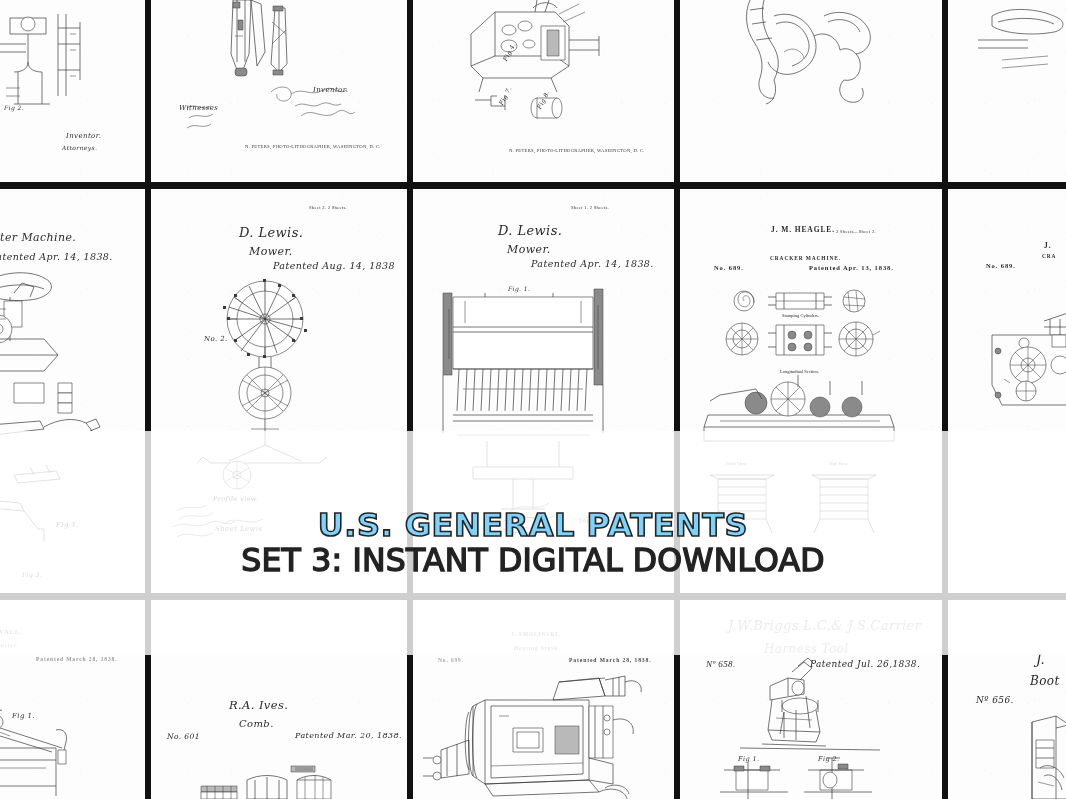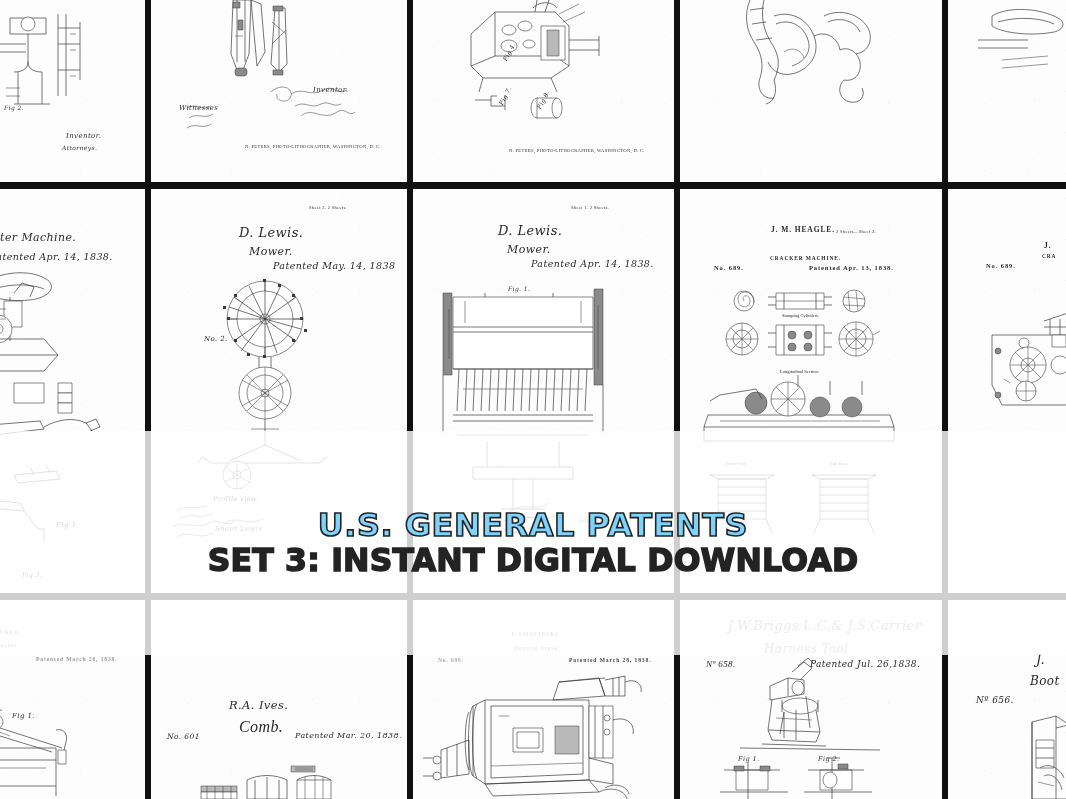--- a/index.html
+++ b/index.html
@@ -67,21 +67,21 @@
     -webkit-text-stroke:1.6px #232323;
   }
   .t2 {
     font-family:"DejaVu Sans", sans-serif;
     font-weight:700; font-size:31.5px; letter-spacing:.2px;
     color:#232323; line-height:1.06;
     -webkit-text-stroke:1.5px #232323;
   }
   .t3 {
     font-family:"DejaVu Sans", sans-serif;
-    font-weight:700; font-size:31.5px; letter-spacing:.2px;
+    font-weight:400; font-size:31.5px; letter-spacing:.2px;
     color:#232323; line-height:1.06;
     -webkit-text-stroke:1.5px #232323;
   }
 </style>
 </head>
 <body>
 
 <div id="stage">
 
   <div class="grid">
@@ -220,21 +220,21 @@
       <span class="hd script" style="left:56px;top:332px;font-size:7px;">Fig 1.</span>
       <span class="hd script" style="left:22px;top:382px;font-size:6px;">Fig 3.</span>
 
     </div>
 
     <div class="tile" style="left:151px;top:189px;width:256px;height:404px;">
       <div class="paper"></div>
       <span class="hd tiny sheetnote" style="left:158px;top:16px;">Sheet 2. 2 Sheets.</span>
       <span class="hd script" style="left:88px;top:36px;font-size:13px;">D. Lewis.</span>
       <span class="hd script" style="left:98px;top:56px;font-size:11px;">Mower.</span>
-      <span class="hd script" style="left:122px;top:71px;font-size:9.5px;">Patented May. 14, 1838</span>
+      <span class="hd script" style="left:122px;top:71px;font-size:9.5px;">Patented Aug. 14, 1838</span>
       <span class="hd script" style="left:53px;top:146px;font-size:7px;">No. 2.</span>
       <svg class="art" viewBox="0 0 256 404" width="256" height="404">
         <circle class="lnw" cx="114" cy="130" r="38"></circle>
         <circle class="lnw" cx="114" cy="130" r="28"></circle>
         <circle class="lnw" cx="114" cy="130" r="5"></circle>
         <g class="ln">
           <path d="M114 130 L114 92 M114 130 L145 108 M114 130 L152 130 M114 130 L145 152 M114 130 L114 168 M114 130 L83 152 M114 130 L76 130 M114 130 L83 108"></path>
           <path d="M114 130 L130 96 M114 130 L150 140 M114 130 L126 164 M114 130 L90 162 M114 130 L78 118 M114 130 L98 97"></path>
         </g>
         <g class="ln2">
@@ -431,21 +431,21 @@
         <path class="ln" d="M-20 186 L-20 196 M56 186 L56 196"></path>
         <path class="ln2" d="M-10 168 L46 168"></path>
         <rect class="lnw" x="58" y="150" width="8" height="14"></rect>
       </svg>
       <span class="hd script" style="left:12px;top:112px;font-size:7px;">Fig 1.</span>
     </div>
 
     <div class="tile" style="left:151px;top:600px;width:256px;height:199px;">
       <div class="paper"></div>
       <span class="hd script" style="left:78px;top:98px;font-size:11.5px;">R.A. Ives.</span>
-      <span class="hd script" style="left:88px;top:118px;font-size:16px;font-family:Liberation Serif, serif;">Comb.</span>
+      <span class="hd script" style="left:88px;top:118px;font-size:10px;">Comb.</span>
       <span class="hd script" style="left:16px;top:132px;font-size:7.5px;">No. 601</span>
       <span class="hd script" style="left:144px;top:131px;font-size:8px;">Patented Mar. 20, 1838.</span>
       <svg class="art" viewBox="0 0 256 199" width="256" height="199">
         <rect class="hatch" x="50" y="186" width="36" height="6"></rect>
         <rect class="lnw" x="50" y="192" width="36" height="7"></rect>
         <path class="ln2" d="M56 186 L56 199 M64 186 L64 199 M72 186 L72 199 M80 186 L80 199"></path>
         <path class="ln" d="M96 180 C 108 174, 124 174, 136 180 L136 199 L96 199 Z"></path>
         <path class="ln" d="M104 180 L104 199 M116 177 L116 199 M128 180 L128 199"></path>
         <rect class="hatch" x="140" y="166" width="24" height="6"></rect>
         <rect class="lnw" x="146" y="180" width="34" height="19"></rect>

